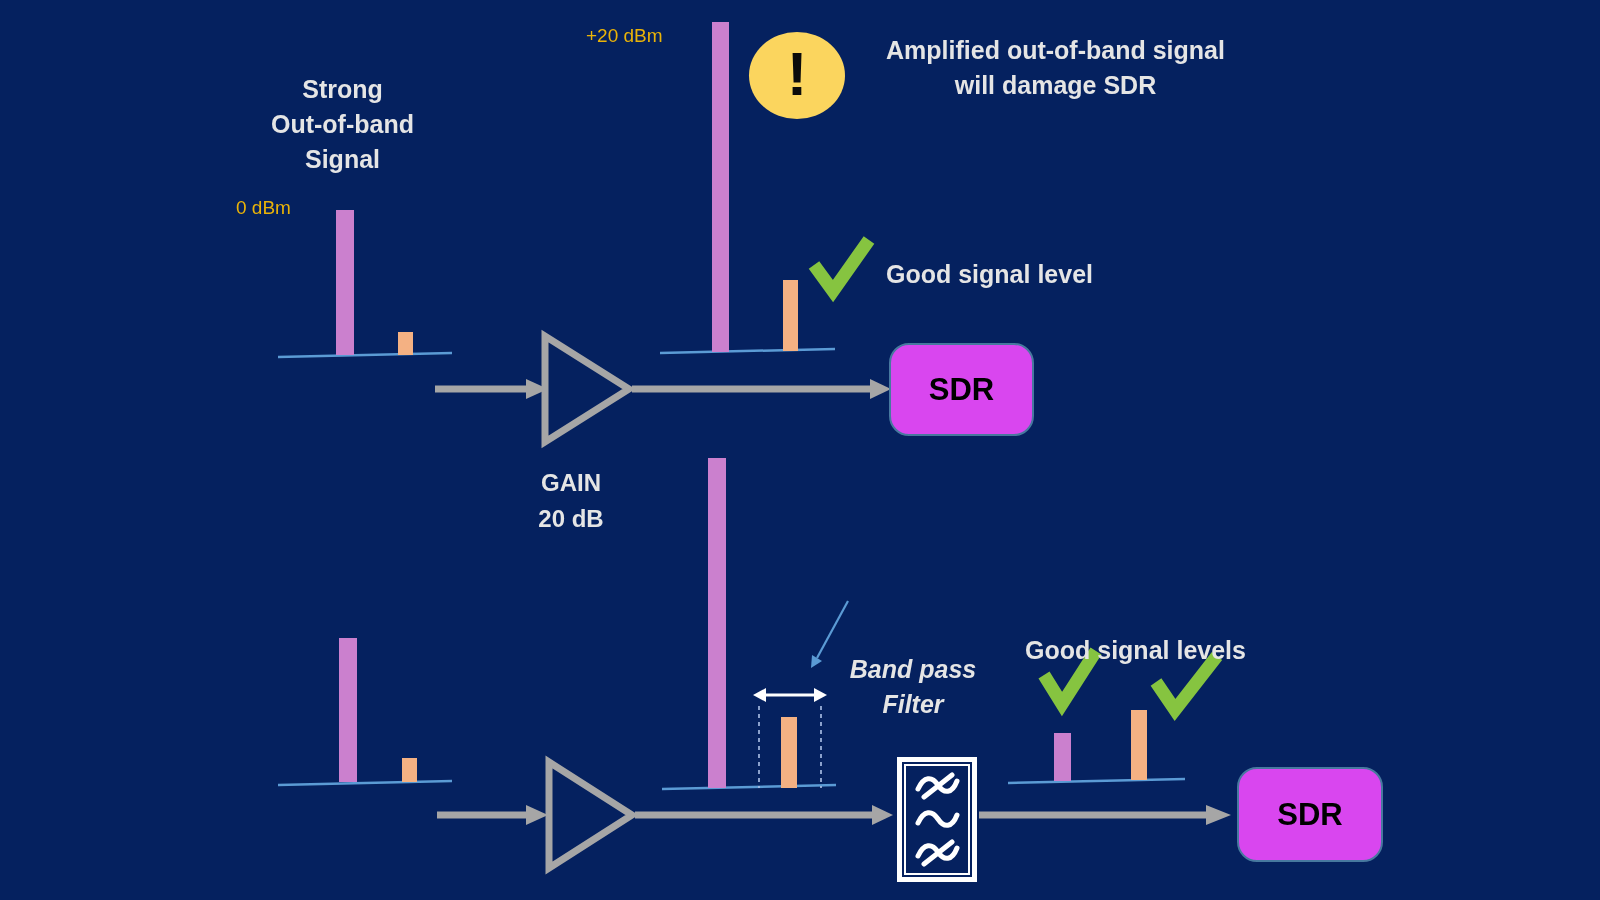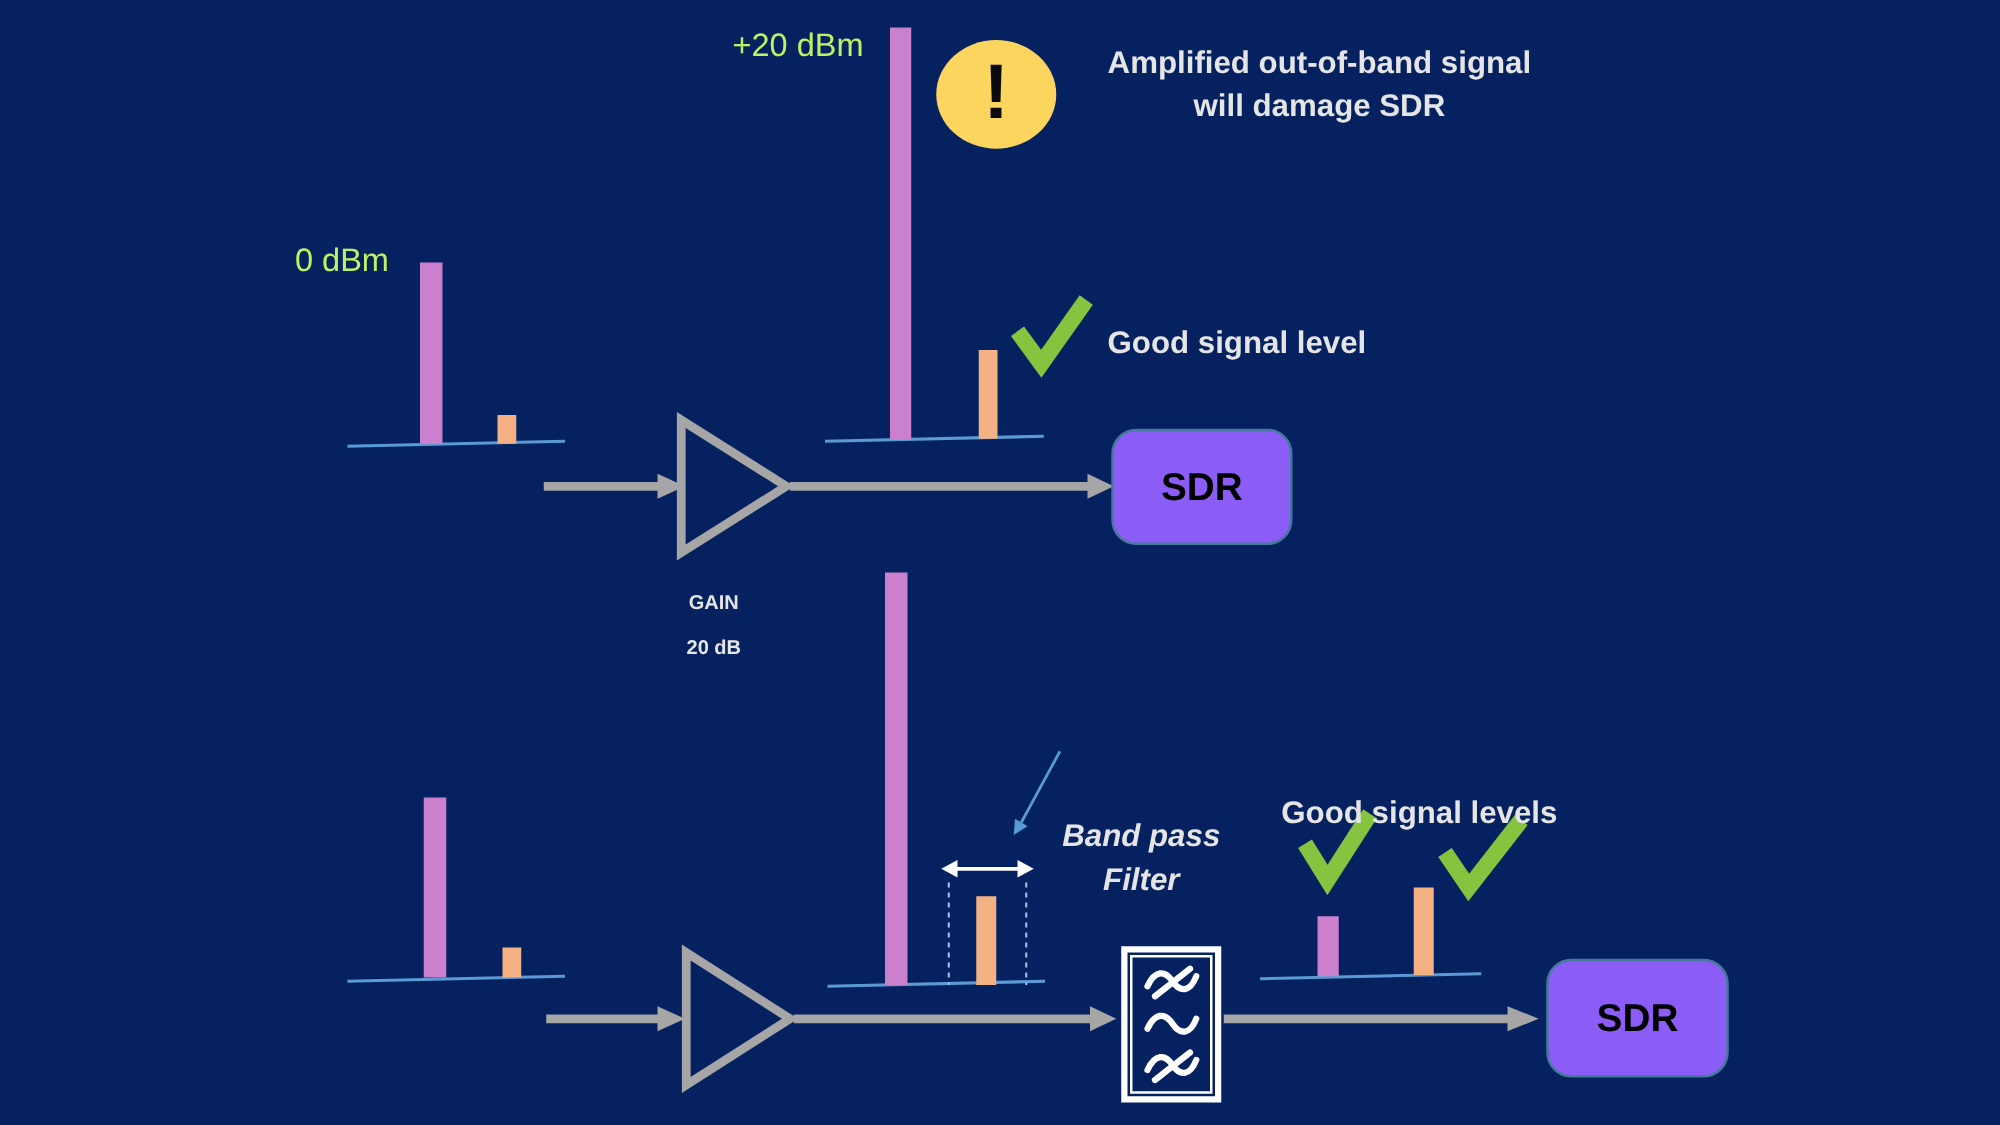--- a/index.html
+++ b/index.html
@@ -6,29 +6,29 @@
   .slide{
     position:relative;width:1600px;height:900px;overflow:hidden;
     background:#05215F;
     font-family:"Liberation Sans",sans-serif;
   }
   .lbl{
     position:absolute;color:#e5e5e5;font-weight:bold;font-size:25px;
     line-height:35px;text-align:center;white-space:pre-line;
   }
   .lbl-reg{
-    position:absolute;color:#bef264;font-weight:normal;font-size:26px;
+    position:absolute;color:#eab308;font-weight:normal;font-size:19px;
     line-height:28px;white-space:nowrap;
   }
   .nowrap{white-space:nowrap;text-align:center;}
   .bar{position:absolute;}
   .bar.m{background:#CB80CE;}
   .bar.o{background:#F4B183;}
   .sdr-box{
-    position:absolute;background:#8b5cf6;border:2px solid #47799F;
+    position:absolute;background:#d946ef;border:2px solid #47799F;
     border-radius:20px;display:flex;align-items:center;justify-content:center;
     color:#000000;font-weight:bold;font-size:31px;box-sizing:border-box;
   }
   .warn-oval{
     position:absolute;left:749px;top:32px;width:96px;height:87px;
     background:#FBD55E;border-radius:50%;
     display:flex;align-items:center;justify-content:center;
   }
   .warn-glyph{
     color:#0b0b0b;font-weight:bold;font-size:62px;line-height:62px;
@@ -103,28 +103,31 @@
     <g>
       <line class="bluearrow" x1="848" y1="601" x2="817" y2="658"></line>
       <polygon class="bluehead" points="811,668 812,655 822,661"></polygon>
     </g>
 
     <path class="check" d="M814,265 L833,291 L869,240"></path>
     <path class="check" d="M1044,675 L1062,704 L1096,651"></path>
     <path class="check" d="M1156,682 L1175,710 L1217,656"></path>
   </svg>
 
+  <div class="lbl" style="left:245px;top:72px;width:195px;">Strong
+Out-of-band
+Signal</div>
 
   <div class="lbl-reg" style="left:236px;top:194px;">0 dBm</div>
 
   <div class="bar m" style="left:336px;top:210px;width:18px;height:145px;"></div>
   <div class="bar o" style="left:398px;top:332px;width:15px;height:23px;"></div>
 
 
-  <div class="lbl" style="left:491px;top:465px;width:160px;line-height:36px;font-size:16px;">GAIN
+  <div class="lbl" style="left:491px;top:465px;width:160px;line-height:36px;font-size:24px;">GAIN
 20 dB</div>
 
   <div class="lbl-reg" style="left:586px;top:22px;">+20 dBm</div>
 
   <div class="bar m" style="left:712px;top:22px;width:17px;height:330px;"></div>
   <div class="bar o" style="left:783px;top:280px;width:15px;height:71px;"></div>
 
   <div class="warn-oval">
     <span class="warn-glyph">!</span>
   </div>

